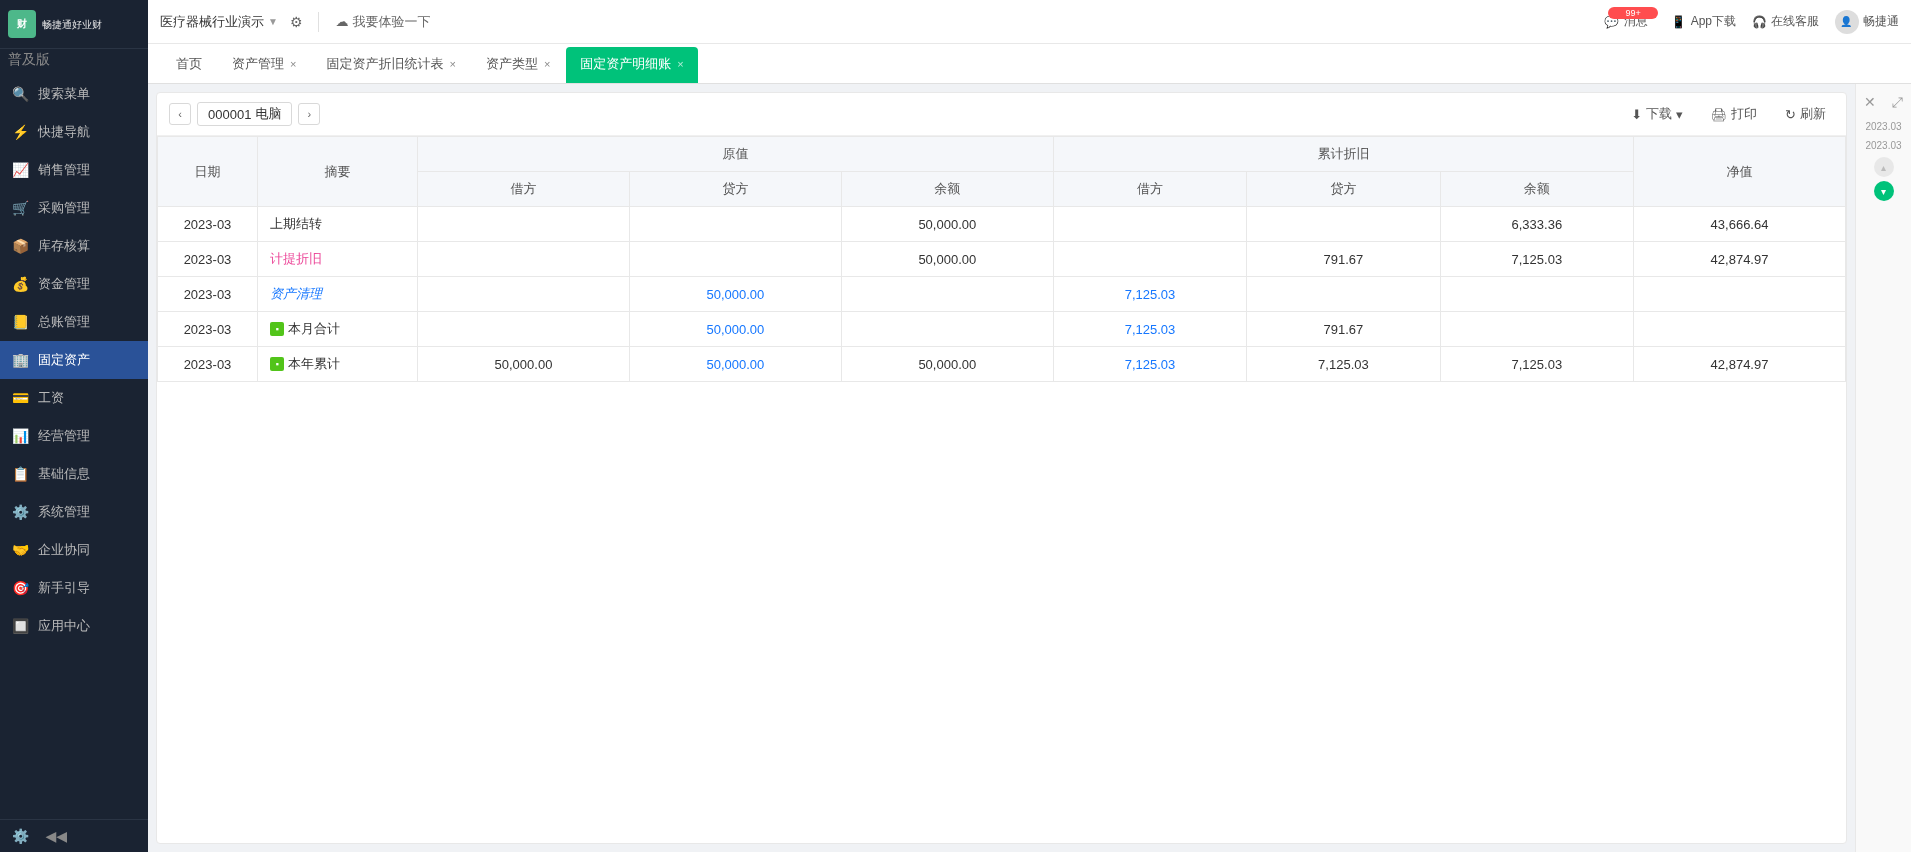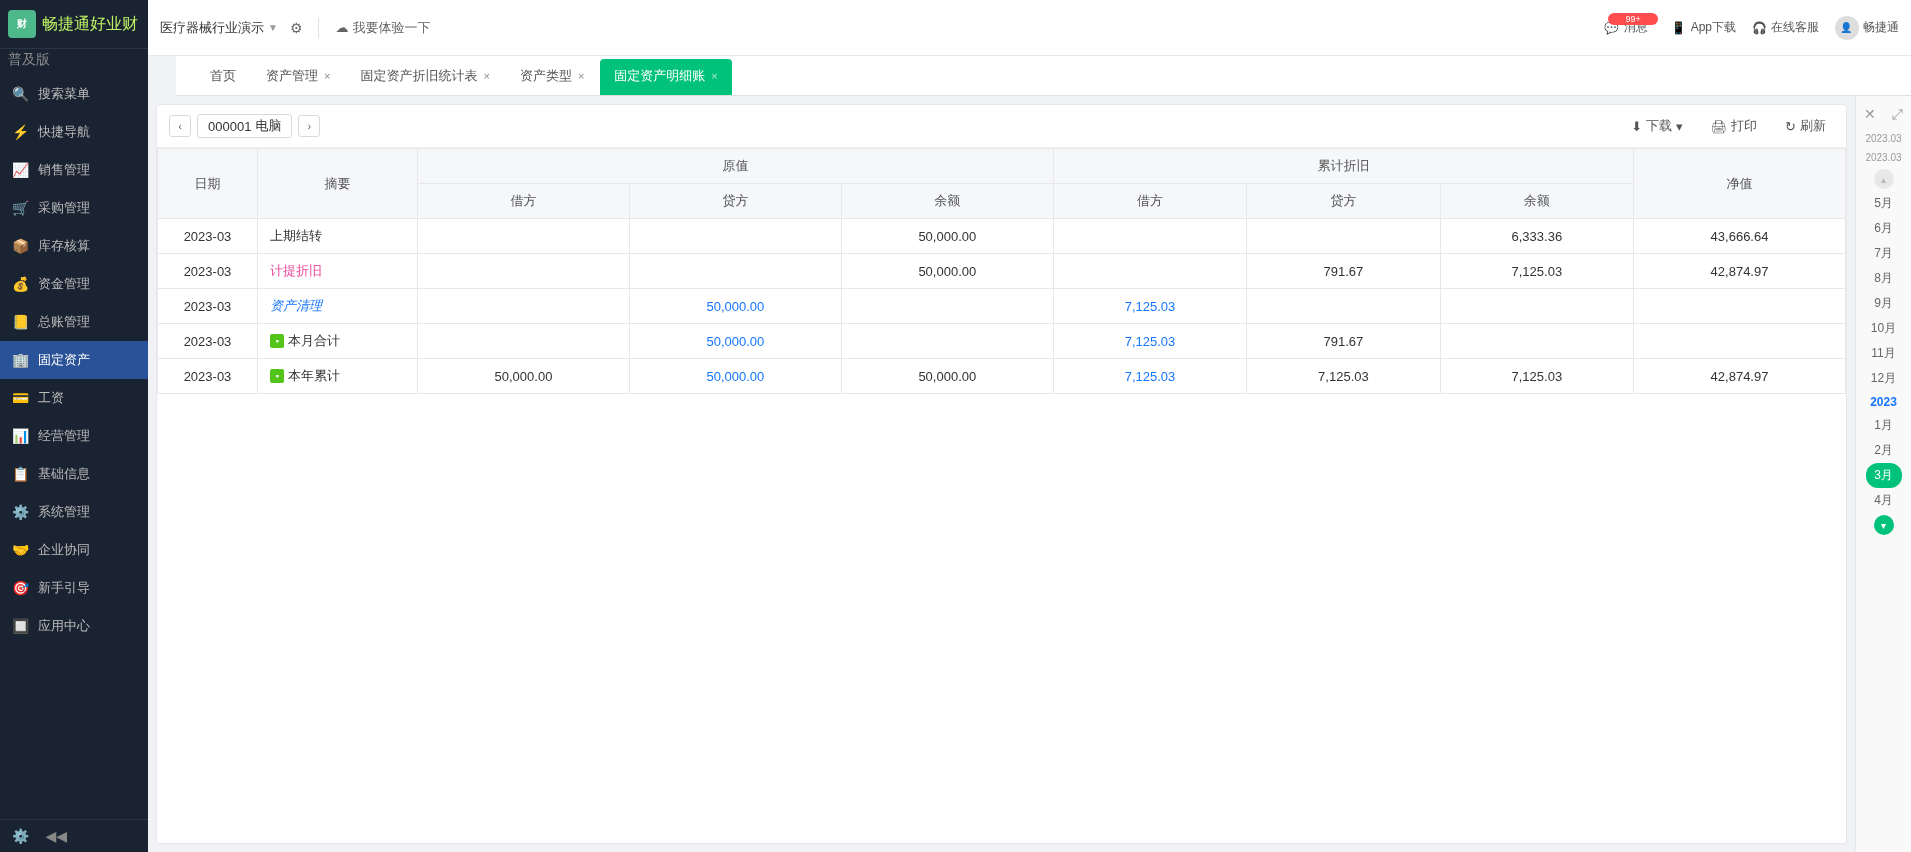--- a/index.html
+++ b/index.html
@@ -23,21 +23,21 @@
       gap: 6px;
       border-bottom: 1px solid #2a3444;
     }
     .sidebar-logo-icon {
       width: 28px; height: 28px;
       background: #4db88a;
       border-radius: 4px;
       display: flex; align-items: center; justify-content: center;
       color: white; font-size: 10px; font-weight: bold;
     }
-    .sidebar-header-text { color: #bef264; font-size: 16px; line-height: 1.3; }
+    .sidebar-header-text { color: #e5e5e5; font-size: 10px; line-height: 1.3; }
     .sidebar-edition { color: #888; font-size: 14px; padding: 2px 8px 6px; }
     .sidebar-scroll { flex: 1; overflow-y: auto; }
     .sidebar-scroll::-webkit-scrollbar { width: 4px; }
     .sidebar-scroll::-webkit-scrollbar-thumb { background: #3a4a5a; border-radius: 2px; }
     .sidebar-item {
       display: flex; align-items: center; gap: 8px;
       padding: 10px 12px;
       cursor: pointer;
       color: #bbb;
       transition: background 0.2s;
@@ -58,21 +58,21 @@
       display: flex;
       flex-direction: column;
       height: 100%;
       background: #f0f2f5;
       overflow: hidden;
     }
 
     
     .topbar {
       background: #fff;
-      height: 56px;
+      height: 44px;
       display: flex; align-items: center;
       padding: 0 12px;
       border-bottom: 1px solid #e8e8e8;
       gap: 8px;
       flex-shrink: 0;
     }
     .topbar-company {
       display: flex; align-items: center; gap: 4px;
       color: #333; font-size: 13px; cursor: pointer;
     }
@@ -109,25 +109,24 @@
       border-radius: 50%;
       display: flex; align-items: center; justify-content: center;
       font-size: 10px; color: #666;
     }
 
     
     .tabs-bar {
       background: #fff;
       height: 40px;
       display: flex; align-items: flex-end;
-      padding: 0 20px;
+      padding: 0 14px;
       border-bottom: 1px solid #e0e0e0;
       flex-shrink: 0;
       gap: 2px;
-      margin-left: 28px;
     }
     .tab {
       padding: 8px 14px;
       font-size: 13px;
       cursor: pointer;
       color: #555;
       border-bottom: 2px solid transparent;
       display: flex; align-items: center; gap: 6px;
       white-space: nowrap;
     }
@@ -523,31 +522,16 @@
     </div>
 
     <div class="timeline-panel">
       <div class="timeline-header">
         <span class="timeline-close-btn">✕</span>
         <span class="timeline-expand-btn">⤢</span>
       </div>
       <div class="timeline-item" style="font-size:10px;color:#999;">2023.03</div>
       <div class="timeline-item" style="font-size:10px;color:#999;">2023.03</div>
       <div class="timeline-chevron">▴</div>
-      <div id="timeline-months">
-          <div class="timeline-item">5月</div>
-          <div class="timeline-item">6月</div>
-          <div class="timeline-item">7月</div>
-          <div class="timeline-item">8月</div>
-          <div class="timeline-item">9月</div>
-          <div class="timeline-item">10月</div>
-          <div class="timeline-item">11月</div>
-          <div class="timeline-item">12月</div>
-          <div style="color: rgb(22, 119, 255); font-weight: bold; text-align: center; padding: 4px 2px; font-size: 12px; cursor: pointer;">2023</div>
-          <div class="timeline-item">1月</div>
-          <div class="timeline-item">2月</div>
-          <div class="timeline-item active">3月</div>
-          <div class="timeline-item">4月</div>
-        </div>
       <div class="timeline-chevron bottom">▾</div>
     </div>
   </div>
 </div>
 
 </body></html>

